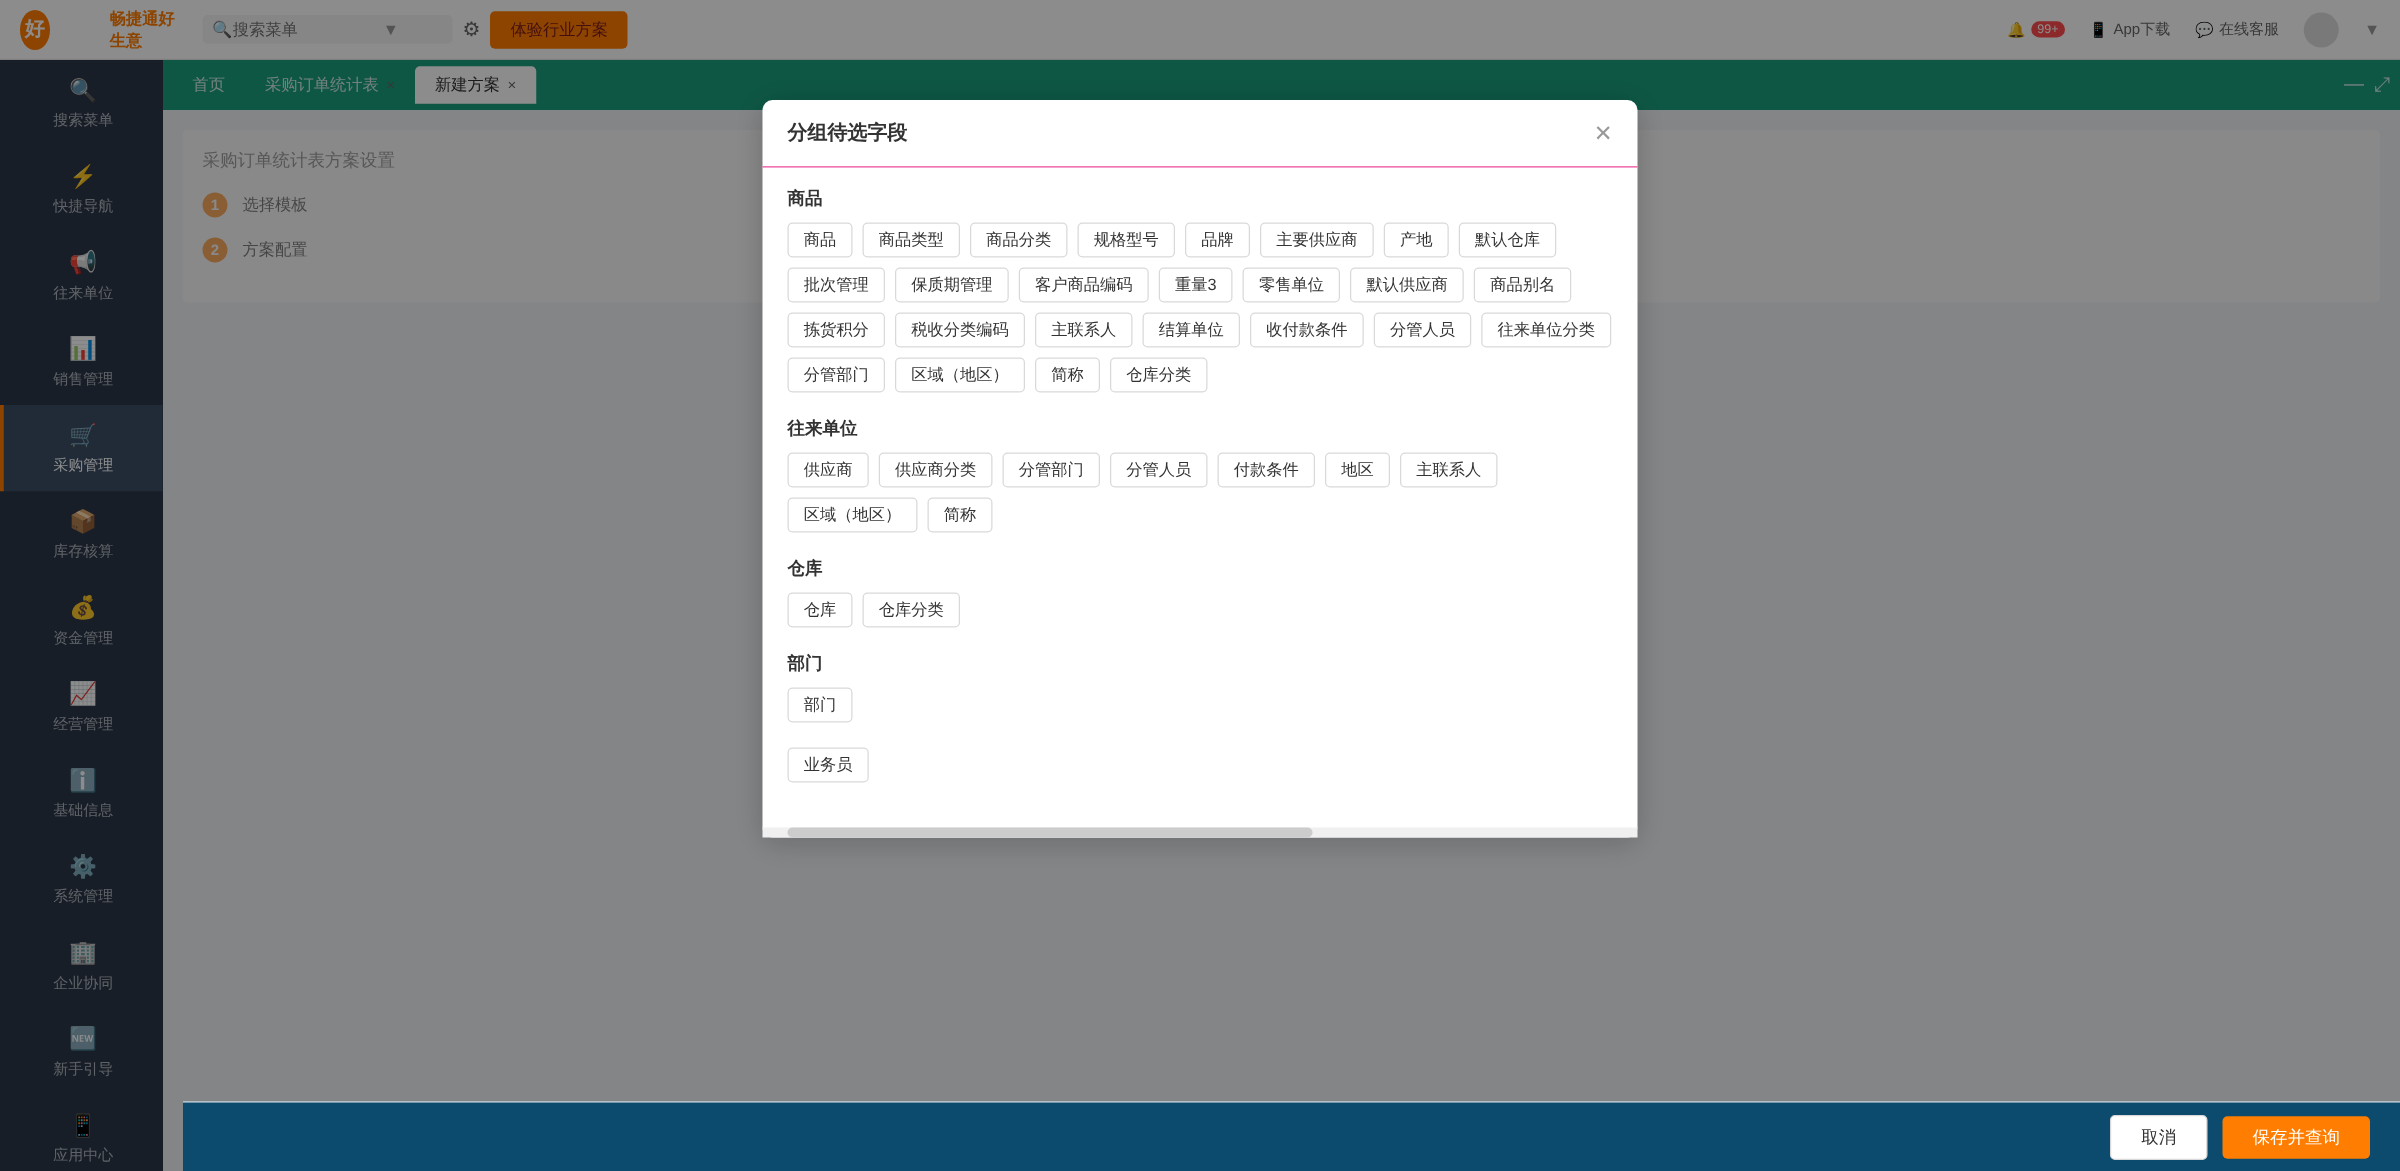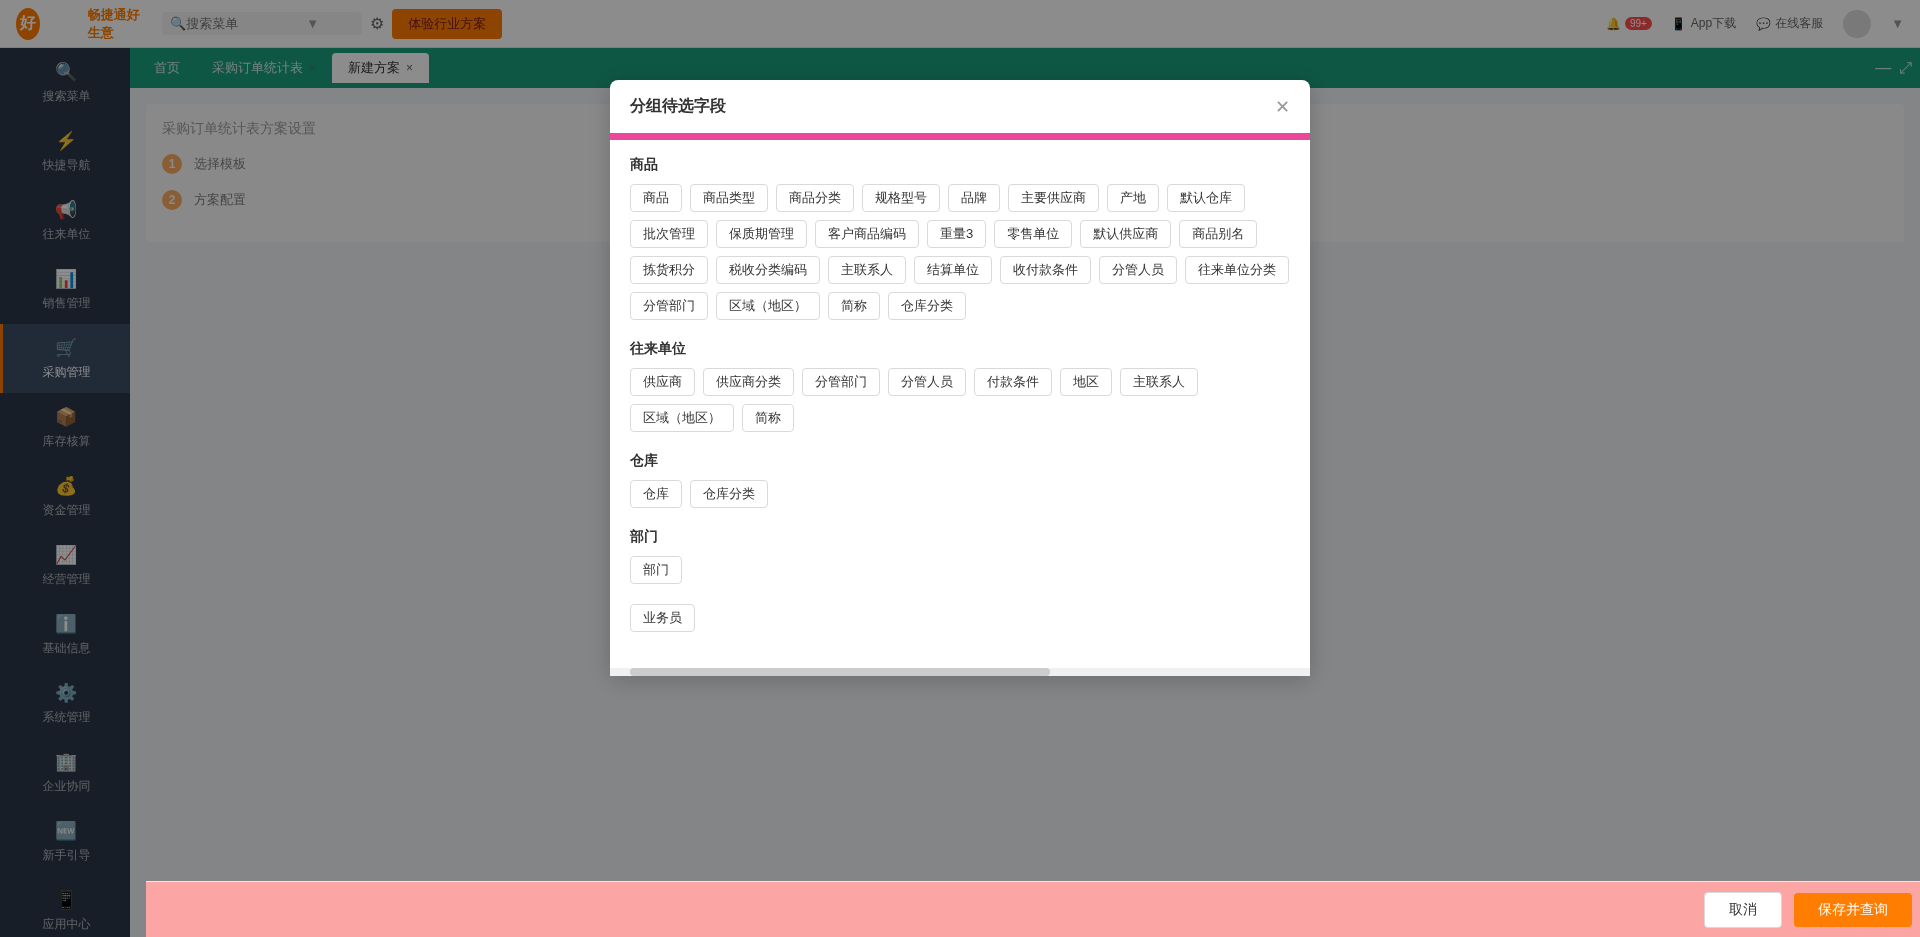--- a/index.html
+++ b/index.html
@@ -176,21 +176,21 @@
       max-height: 600px;
       display: flex;
       flex-direction: column;
       box-shadow: 0 4px 24px rgba(0,0,0,0.2);
     }
     .modal-header {
       display: flex;
       align-items: center;
       justify-content: space-between;
       padding: 16px 20px;
-      border-bottom: 7px solid #ec4899;
+      border-bottom: 1px solid #ec4899;
       flex-shrink: 0;
     }
     .modal-title { font-size: 16px; font-weight: bold; color: #333; }
     .modal-close {
       cursor: pointer;
       color: #999;
       font-size: 18px;
       line-height: 1;
     }
     .modal-body {
@@ -235,26 +235,26 @@
       border-radius: 4px;
       width: 60%;
       margin-left: 20px;
     }
 
     
     .bottom-bar {
       position: fixed;
       bottom: 0; left: 146px; right: 0;
       height: 56px;
-      background: #fca5a5;
+      background: #0c4a6e;
       border-top: 1px solid #e8e8e8;
       display: flex;
       align-items: center;
       justify-content: flex-end;
-      padding: 0 8px;
+      padding: 0 24px;
       gap: 12px;
       z-index: 300;
     }
     .btn-cancel {
       padding: 8px 24px;
       border: 1px solid #d9d9d9;
       border-radius: 4px;
       background: #fff;
       cursor: pointer;
       font-size: 14px;

